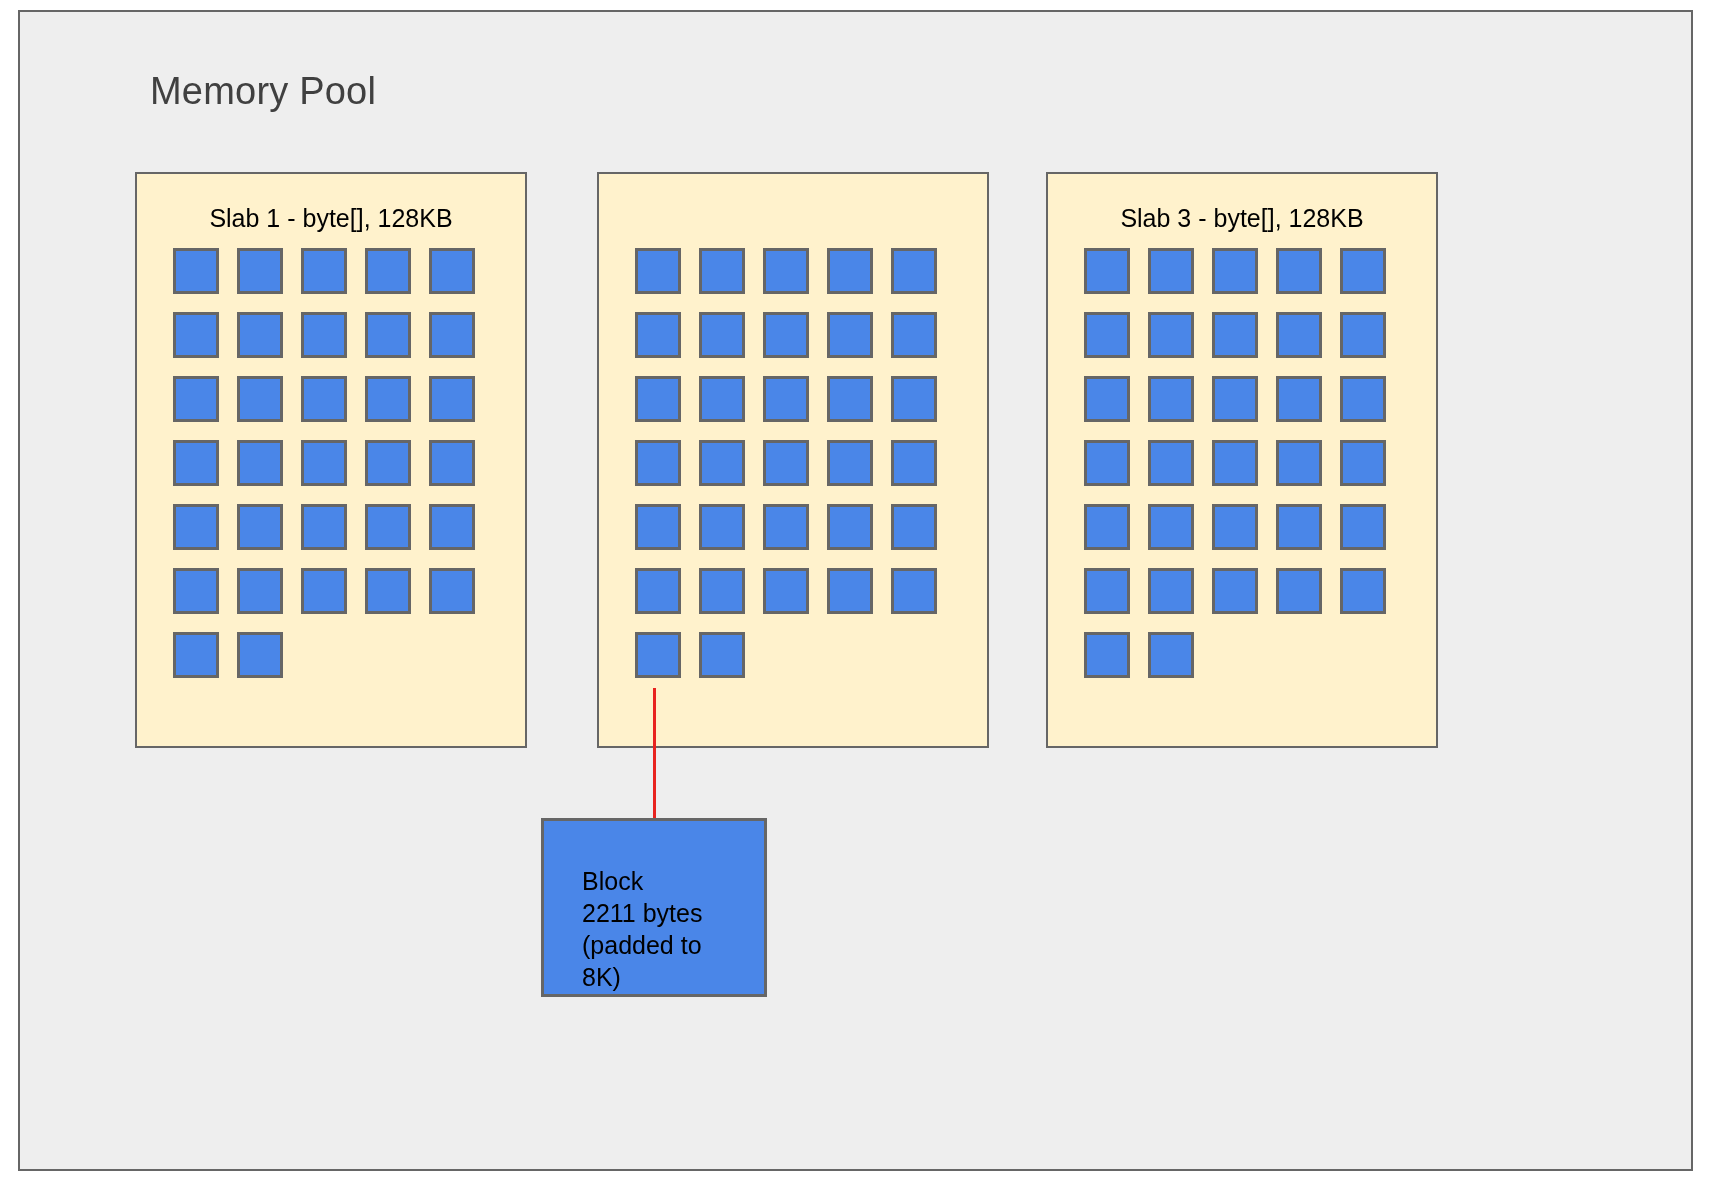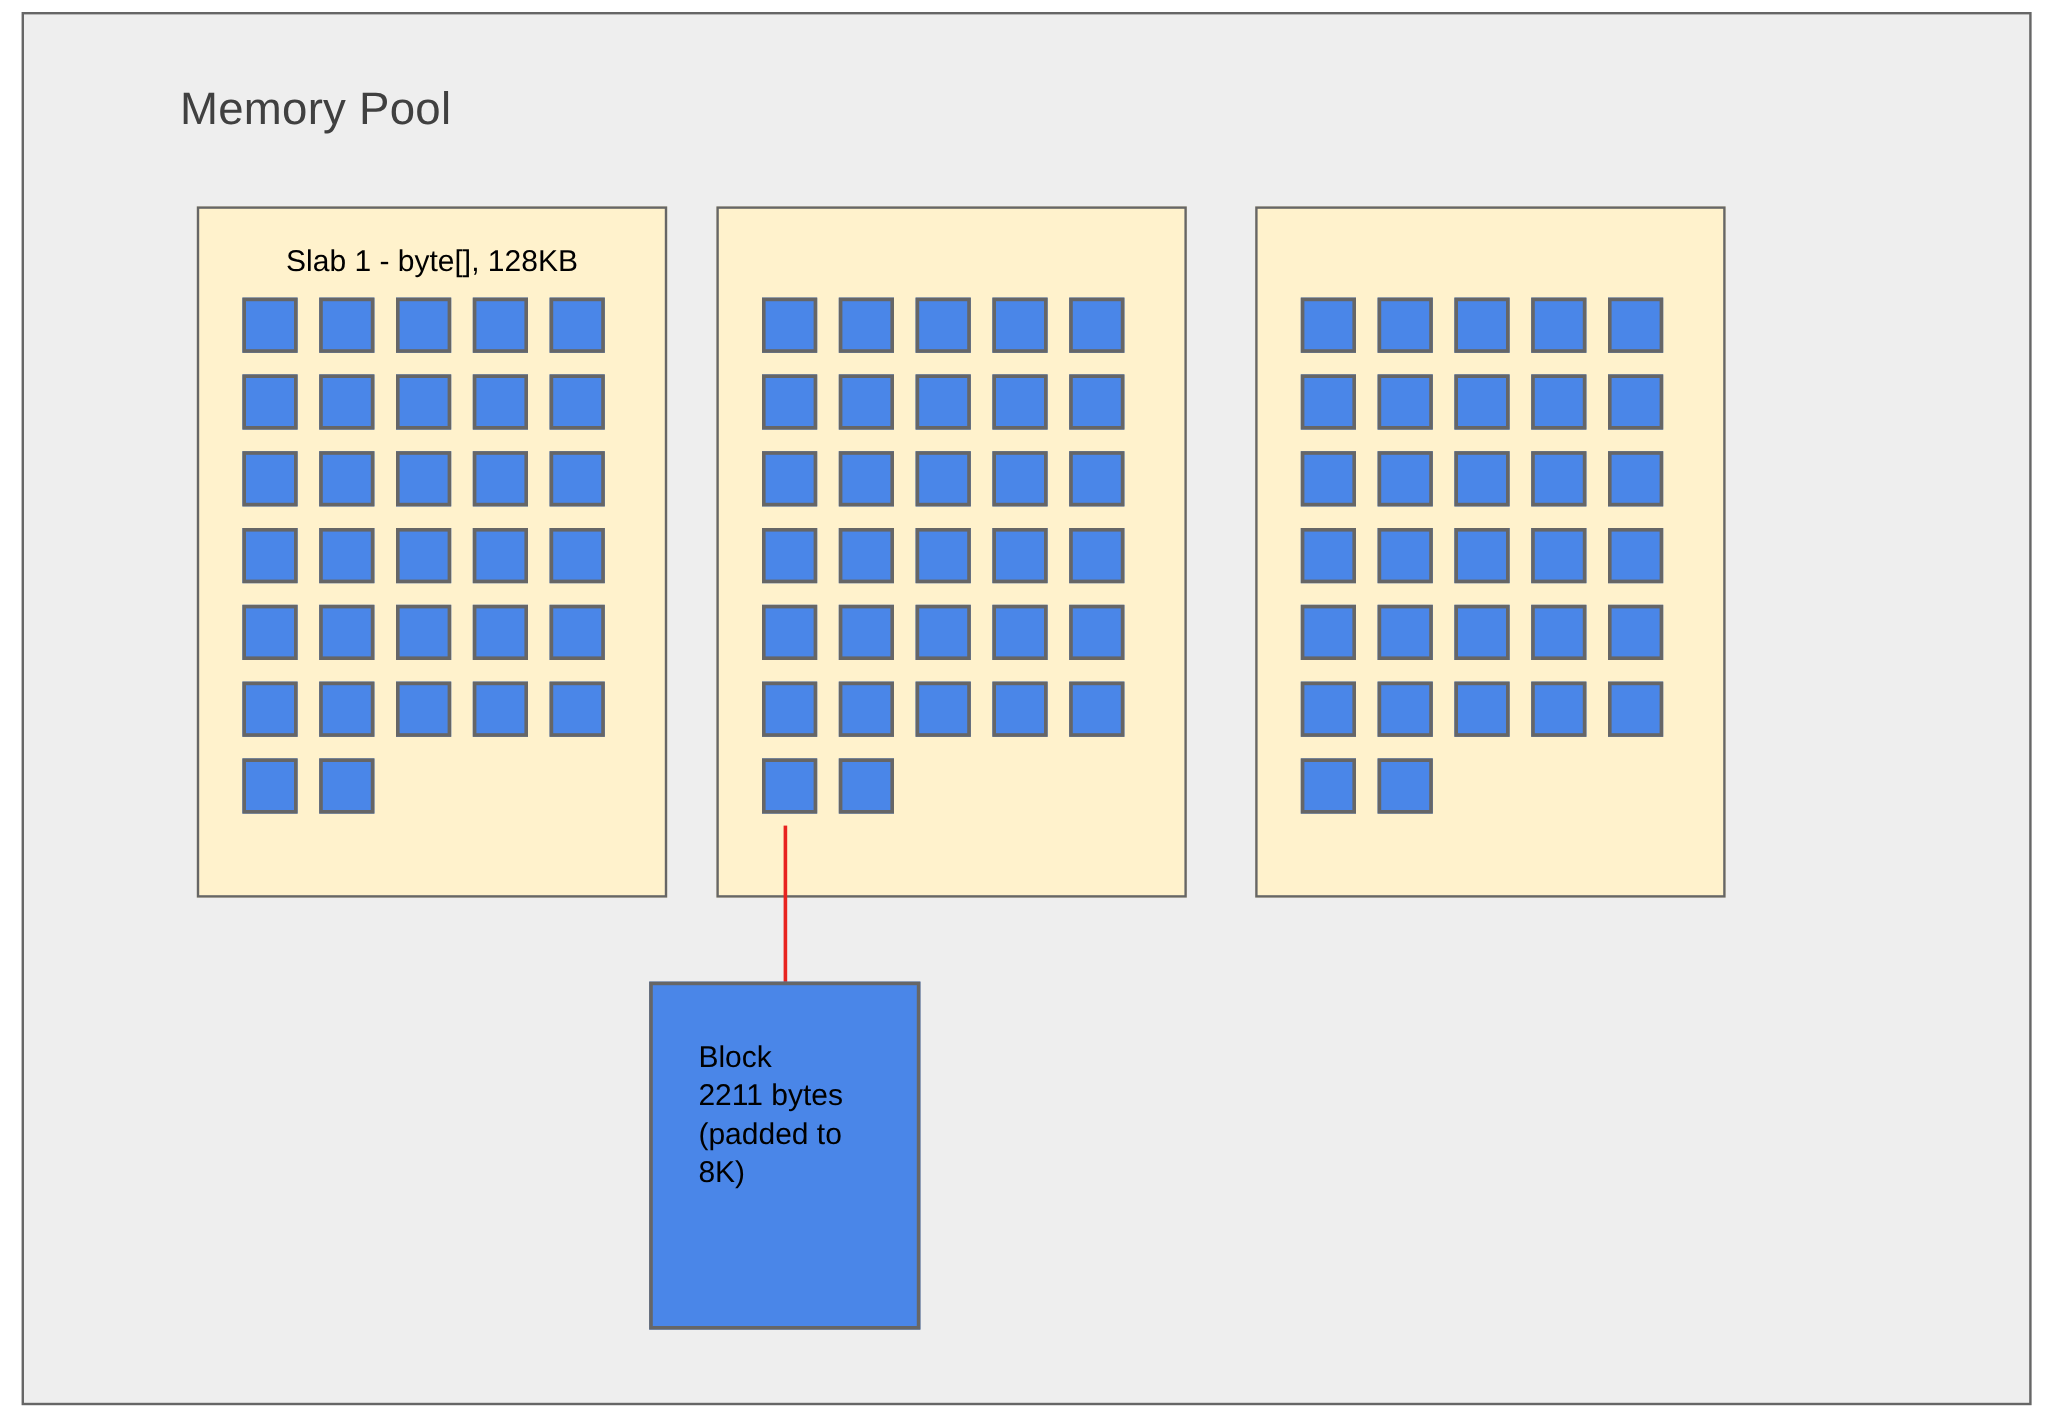--- a/index.html
+++ b/index.html
@@ -48,21 +48,21 @@
   
   .slab {
     position: absolute;
     top: 160px;
     width: 392px;
     height: 576px;
     background: #fff2cc;
     border: 2px solid #666666;
     box-sizing: border-box;
   }
-  .slab-1 { left: 144px; }
+  .slab-1 { left: 115px; }
   .slab-2 { left: 577px; }
   .slab-3 { left: 1026px; }
 
   .slab-label {
     position: absolute;
     top: 30px;
     left: 0;
     width: 100%;
     text-align: center;
     font-size: 25px;
@@ -97,21 +97,21 @@
     height: 131px;
     background: #e8231f;
   }
 
   
   .callout {
     position: absolute;
     left: 521px;
     top: 806px;
     width: 226px;
-    height: 290px;
+    height: 179px;
     background: #4a86e8;
     border: 3px solid #666666;
     box-sizing: border-box;
     padding-left: 40px;
   }
   .callout-text {
     position: absolute;
     left: 38px;
     top: 44px;
     font-size: 25px;
@@ -198,20 +198,21 @@
           <div class="mem-block"></div>
           <div class="mem-block"></div>
           <div class="mem-block"></div>
           <div class="mem-block"></div>
           <div class="mem-block"></div>
           <div class="mem-block"></div>
         </div>
     </div>
 
     <div class="slab slab-3">
+      <div class="slab-label">Slab 3 - byte[], 128KB</div>
       <div class="block-grid">
           <div class="mem-block"></div>
           <div class="mem-block"></div>
           <div class="mem-block"></div>
           <div class="mem-block"></div>
           <div class="mem-block"></div>
           <div class="mem-block"></div>
           <div class="mem-block"></div>
           <div class="mem-block"></div>
           <div class="mem-block"></div>

